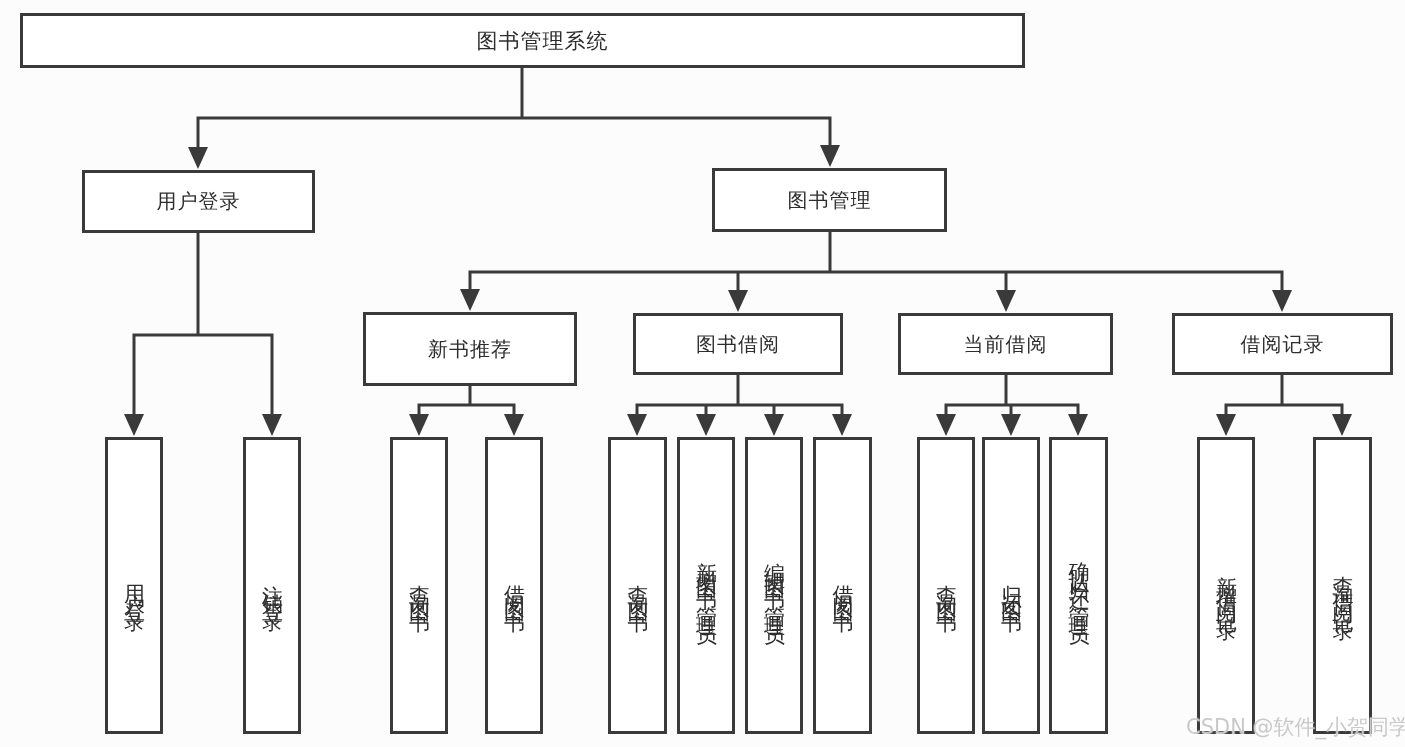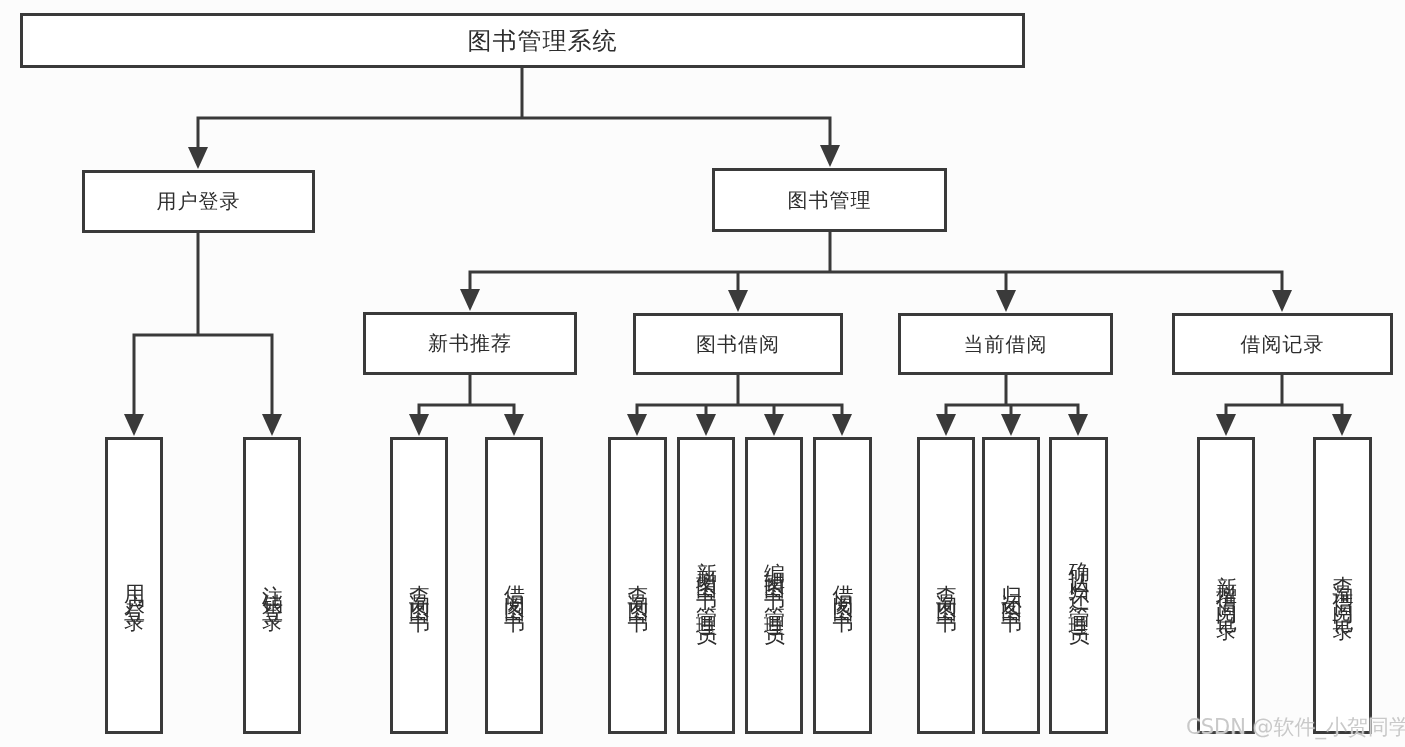--- a/index.html
+++ b/index.html
@@ -24,21 +24,21 @@
     position: absolute;
     box-sizing: border-box;
     border: 3px solid #3a3a3a;
     background: #ffffff;
     display: flex;
     align-items: center;
     justify-content: center;
     color: #2d2d2d;
   }
   .hbox { font-size: 20px; letter-spacing: 1px; }
-  .root-box { font-size: 24px; padding-left: 40px; }
+  .root-box { font-size: 21px; padding-left: 40px; }
   .leaf { top: 437px; width: 58px; height: 297px; }
   .vtext {
     writing-mode: vertical-lr;
     text-orientation: mixed;
     font-size: 21px;
     line-height: 1;
     letter-spacing: 9px;
     white-space: nowrap;
     color: #2d2d2d;
   }
@@ -117,21 +117,21 @@
     <span>图书管理系统</span>
   </div>
 
   <div class="box hbox" style="left:82px; top:170px; width:233px; height:63px;">
     <span>用户登录</span>
   </div>
   <div class="box hbox" style="left:712px; top:168px; width:235px; height:64px;">
     <span>图书管理</span>
   </div>
 
-  <div class="box hbox" style="left:363px; top:312px; width:214px; height:63px;">
+  <div class="box hbox" style="left:363px; top:312px; width:214px; height:74px;">
     <span>新书推荐</span>
   </div>
   <div class="box hbox" style="left:898px; top:313px; width:215px; height:62px;">
     <span>当前借阅</span>
   </div>
   <div class="box hbox" style="left:633px; top:313px; width:210px; height:62px;">
     <span>图书借阅</span>
   </div>
   <div class="box hbox" style="left:1172px; top:313px; width:221px; height:62px;">
     <span>借阅记录</span>

